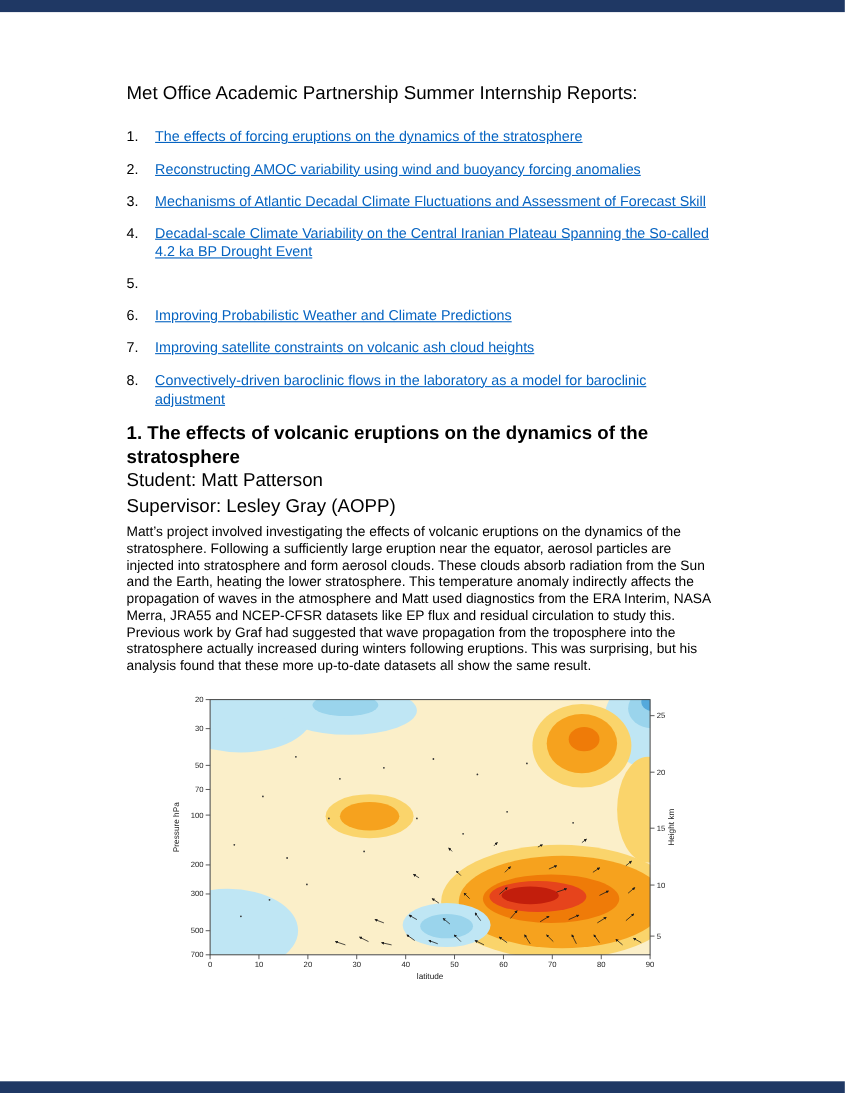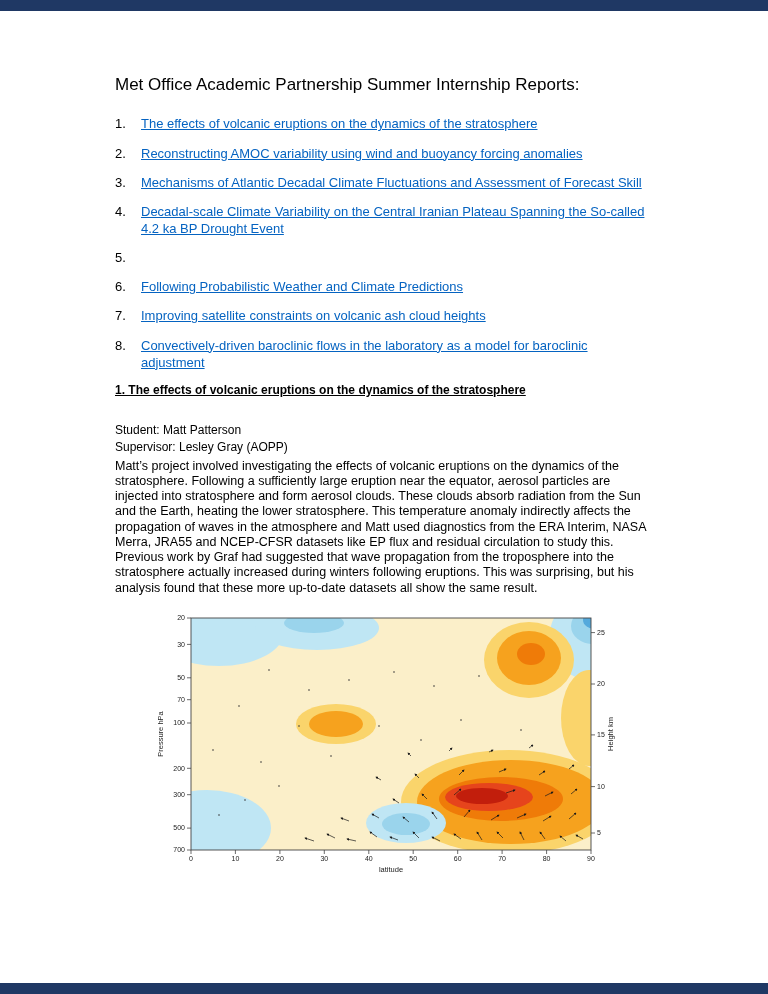--- a/index.html
+++ b/index.html
@@ -9,22 +9,22 @@
   }
   .page-bar{position:absolute;left:0;width:768px;height:11px;background:#1F3864;}
   .page-bar.top{top:0;}
   .page-bar.bottom{bottom:0;}
   .content{position:absolute;top:11px;left:115px;width:538px;}
   .doc-title{margin-top:64px;font-size:17px;line-height:1.2;}
   .toc{margin-top:20px;}
   .toc-item{display:flex;font-size:13px;line-height:1.32;margin-bottom:12px;}
   .toc-num{width:26px;flex:none;}
   .toc-item a{color:#0563C1;text-decoration:underline;cursor:pointer;}
-  .sec-heading{margin-top:12px;font-size:12px;font-weight:bold;line-height:1.28;text-decoration:underline;}
-  .meta{margin-top:24px;font-size:12px;line-height:1.35;}
+  .sec-heading{margin-top:12px;font-size:17px;font-weight:bold;line-height:1.28;}
+  .meta{margin-top:0;font-size:17px;line-height:1.35;}
   .body-text{margin-top:4px;font-size:12.5px;line-height:1.22;text-align:left;}
   .figure-wrap{margin-top:14px;text-align:center;}
   .figure-wrap svg{display:inline-block;}
   svg text{font-family:"Liberation Sans",sans-serif;fill:#222;}
   .caption{margin-top:22px;font-size:12.5px;}
   #quiver line{stroke:#1a1a1a;stroke-width:0.7;}
   #quiver circle{fill:#333;}
   .plot-border{fill:none;stroke:#444;stroke-width:0.9;}
   .tick{stroke:#444;stroke-width:0.8;}
 </style>
@@ -33,40 +33,40 @@
 
 <div class="page-bar top"></div>
 
 <div class="content">
 
   <div class="doc-title">Met Office Academic Partnership Summer Internship Reports:</div>
 
   <div class="toc">
     <div class="toc-item">
       <span class="toc-num">1.</span>
-      <a>The effects of volcanic eruptions on the dynamics of the stratosphere</a>
+      <a>The effects of forcing eruptions on the dynamics of the stratosphere</a>
     </div>
     <div class="toc-item">
       <span class="toc-num">2.</span>
       <a>Reconstructing AMOC variability using wind and buoyancy forcing anomalies</a>
     </div>
     <div class="toc-item">
       <span class="toc-num">3.</span>
       <a>Mechanisms of Atlantic Decadal Climate Fluctuations and Assessment of Forecast Skill</a>
     </div>
     <div class="toc-item">
       <span class="toc-num">4.</span>
       <a>Decadal-scale Climate Variability on the Central Iranian Plateau Spanning the So-called 4.2 ka BP Drought Event</a>
     </div>
     <div class="toc-item">
       <span class="toc-num">5.</span>
     </div>
     <div class="toc-item">
       <span class="toc-num">6.</span>
-      <a>Following Probabilistic Weather and Climate Predictions</a>
+      <a>Improving Probabilistic Weather and Climate Predictions</a>
     </div>
     <div class="toc-item">
       <span class="toc-num">7.</span>
       <a>Improving satellite constraints on volcanic ash cloud heights</a>
     </div>
     <div class="toc-item">
       <span class="toc-num">8.</span>
       <a>Convectively-driven baroclinic flows in the laboratory as a model for baroclinic adjustment</a>
     </div>
   </div>

